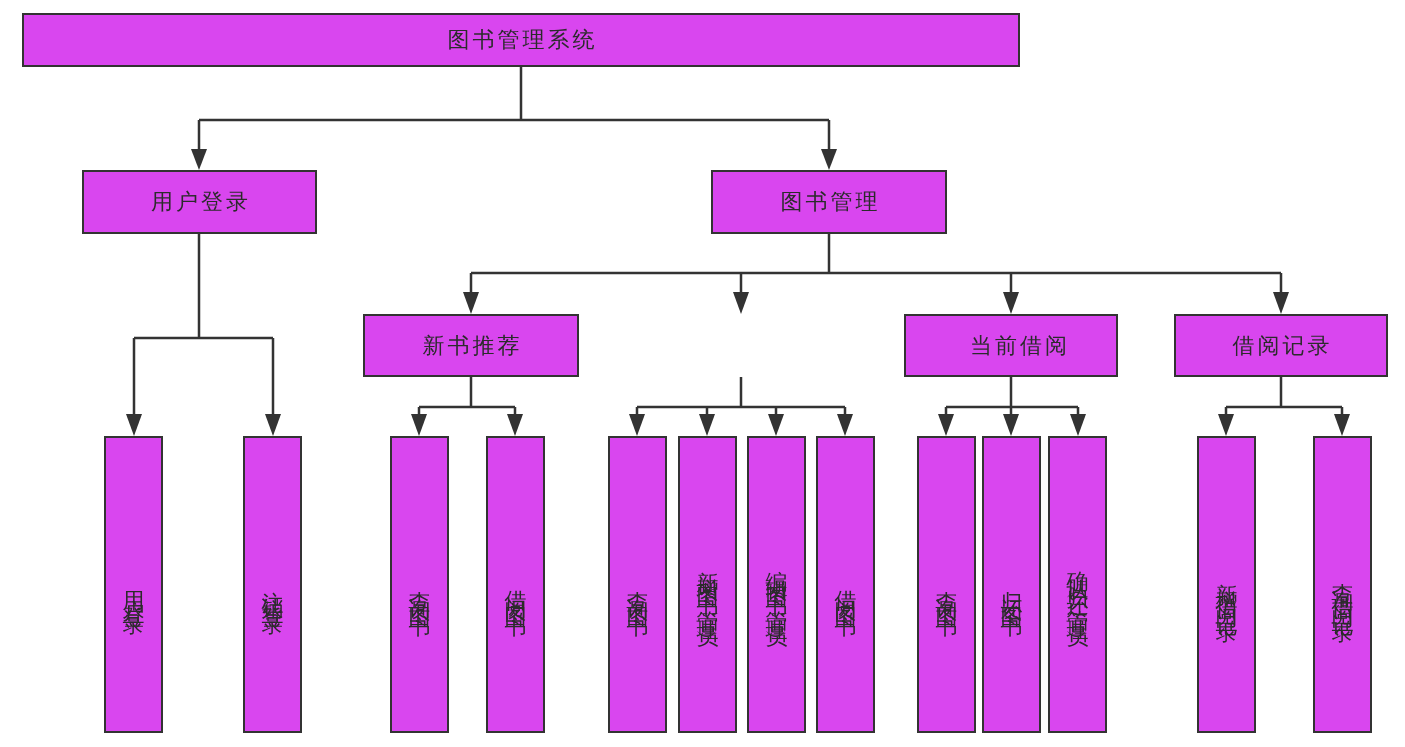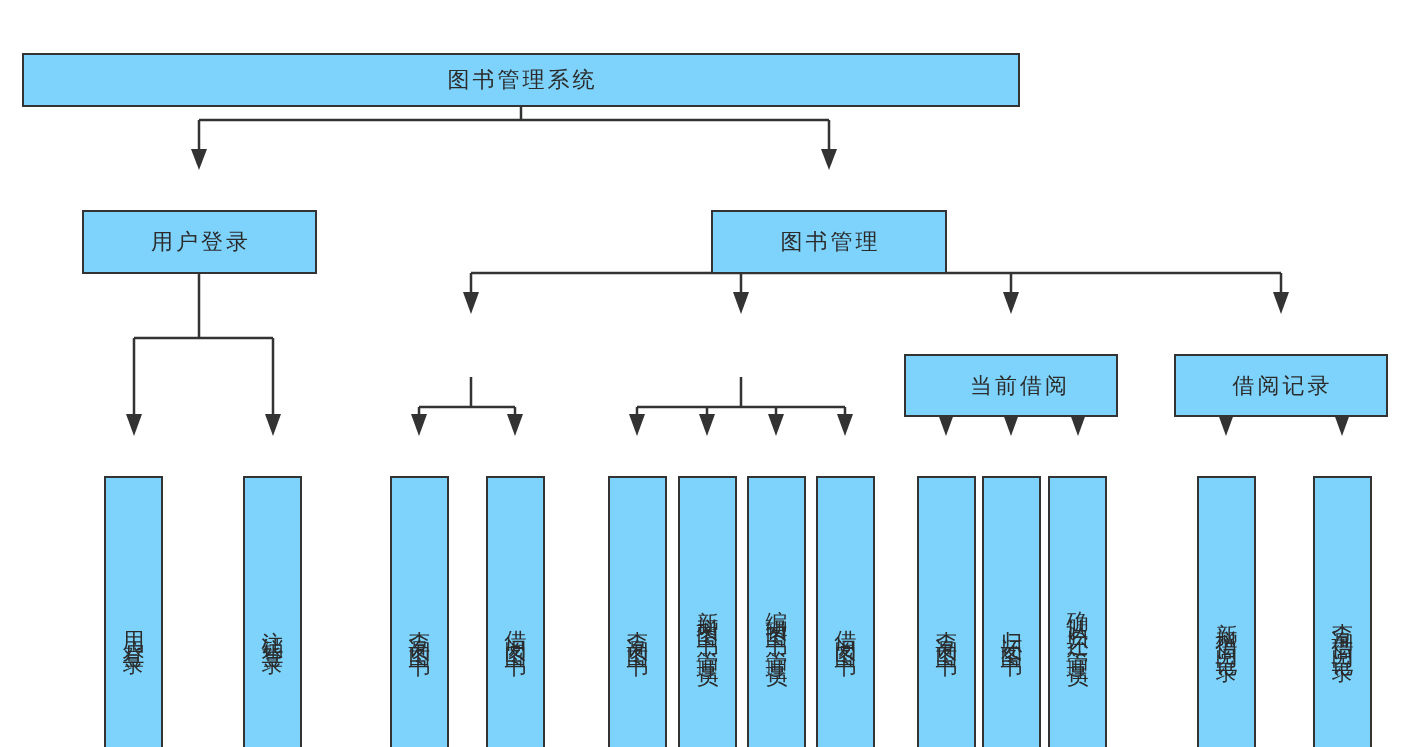--- a/index.html
+++ b/index.html
@@ -17,28 +17,27 @@
   }
   .connectors {
     position: absolute;
     left: 0;
     top: 0;
     z-index: 1;
   }
   .node {
     position: absolute;
     box-sizing: border-box;
-    background: #7dd3fc;
+    background: #d946ef;
     border: 2px solid #333333;
     display: flex;
     align-items: center;
     justify-content: center;
     color: #2b2b2b;
     z-index: 2;
-    margin-top: 40px;
   }
   .node-h {
     font-size: 22px;
     letter-spacing: 3px;
     text-indent: 3px;
     white-space: nowrap;
   }
   .node-v {
     width: 59px;
     height: 297px;
@@ -107,20 +106,21 @@
       <polygon points="1218,414 1234,414 1226,436"></polygon>
       <polygon points="1334,414 1350,414 1342,436"></polygon>
     </g>
   </svg>
 
   <div class="node node-h" style="left:22px; top:13px; width:998px; height:54px;">图书管理系统</div>
 
   <div class="node node-h" style="left:82px; top:170px; width:235px; height:64px;">用户登录</div>
   <div class="node node-h" style="left:711px; top:170px; width:236px; height:64px;">图书管理</div>
 
+  <div class="node node-h" style="left:363px; top:314px; width:216px; height:63px;">新书推荐</div>
   <div class="node node-h" style="left:904px; top:314px; width:214px; height:63px;padding-left:15px;">当前借阅</div>
   <div class="node node-h" style="left:1174px; top:314px; width:214px; height:63px;">借阅记录</div>
 
   <div class="node node-v" style="left:104px;">
     <span class="vtext">用户登录</span>
   </div>
   <div class="node node-v" style="left:243px;">
     <span class="vtext">注销登录</span>
   </div>
 

